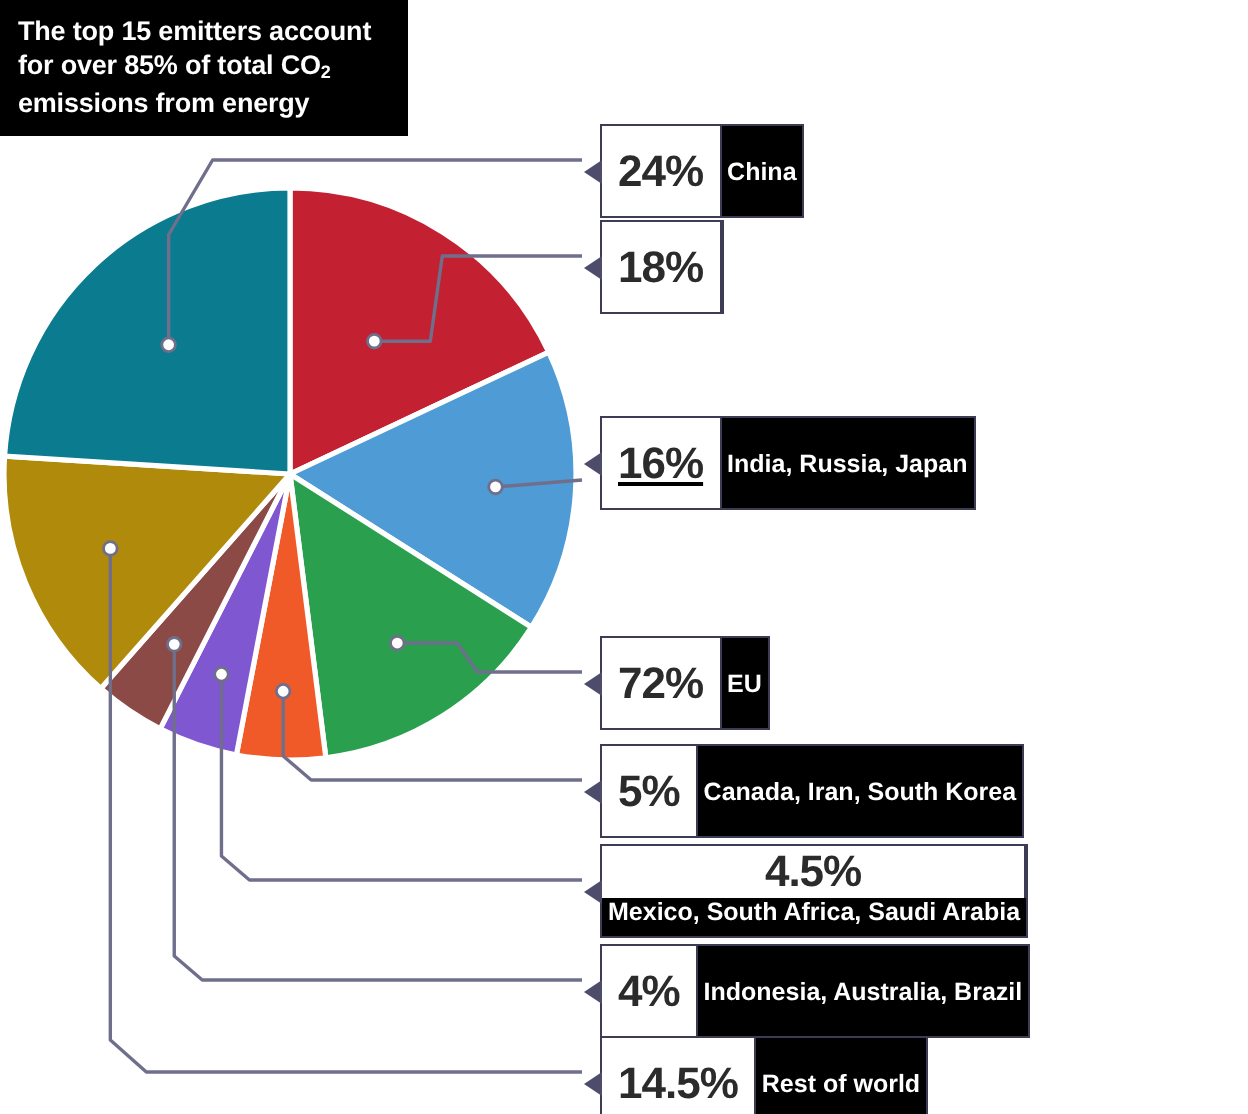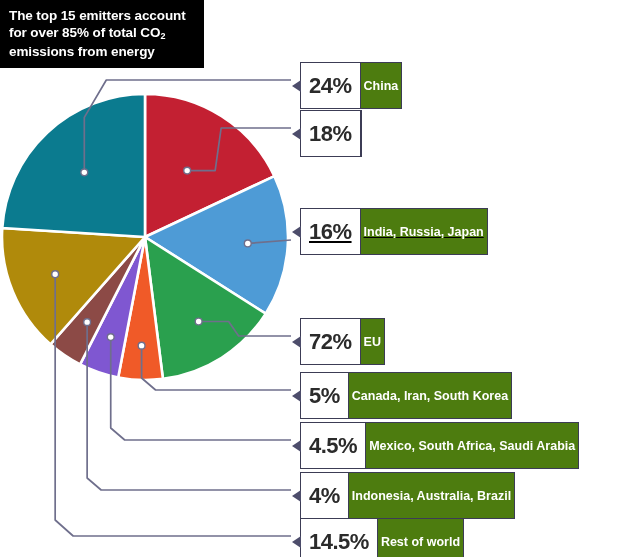--- a/index.html
+++ b/index.html
@@ -30,21 +30,21 @@
   
   #pie-svg{position:absolute;left:0;top:0;}
 
   
   .callout{
     position:absolute;
     display:flex;
     align-items:stretch;
     height:47px;
     box-sizing:border-box;
-    background:#4d7c0f;
+    background:#000000;
     border:1.5px solid #3c3c55;
   }
   .callout .pct{
     background:#ffffff;
     color:#2b2b2b;
     font-weight:bold;
     display:flex;align-items:center;justify-content:center;
     padding:0 8px;
     font-size:22px;
     letter-spacing:-0.5px;
@@ -132,21 +132,21 @@
       <div class="callout" style="top: 318px; left: 300px;">
         <div class="arrow"></div>
         <div class="pct">72%</div>
         <div class="nm">EU</div>
       </div>
       <div class="callout" style="top: 372px; left: 300px;">
         <div class="arrow"></div>
         <div class="pct">5%</div>
         <div class="nm">Canada, Iran, South Korea</div>
       </div>
-      <div class="callout" style="top: 422px; left: 300px;">
+      <div class="callout" style="top: 422px; left: 300px; flex-direction: column;">
         <div class="arrow"></div>
         <div class="pct">4.5%</div>
         <div class="nm">Mexico, South Africa, Saudi Arabia</div>
       </div>
       <div class="callout" style="top: 472px; left: 300px;">
         <div class="arrow"></div>
         <div class="pct">4%</div>
         <div class="nm">Indonesia, Australia, Brazil</div>
       </div>
       <div class="callout" style="top: 518px; left: 300px;">

